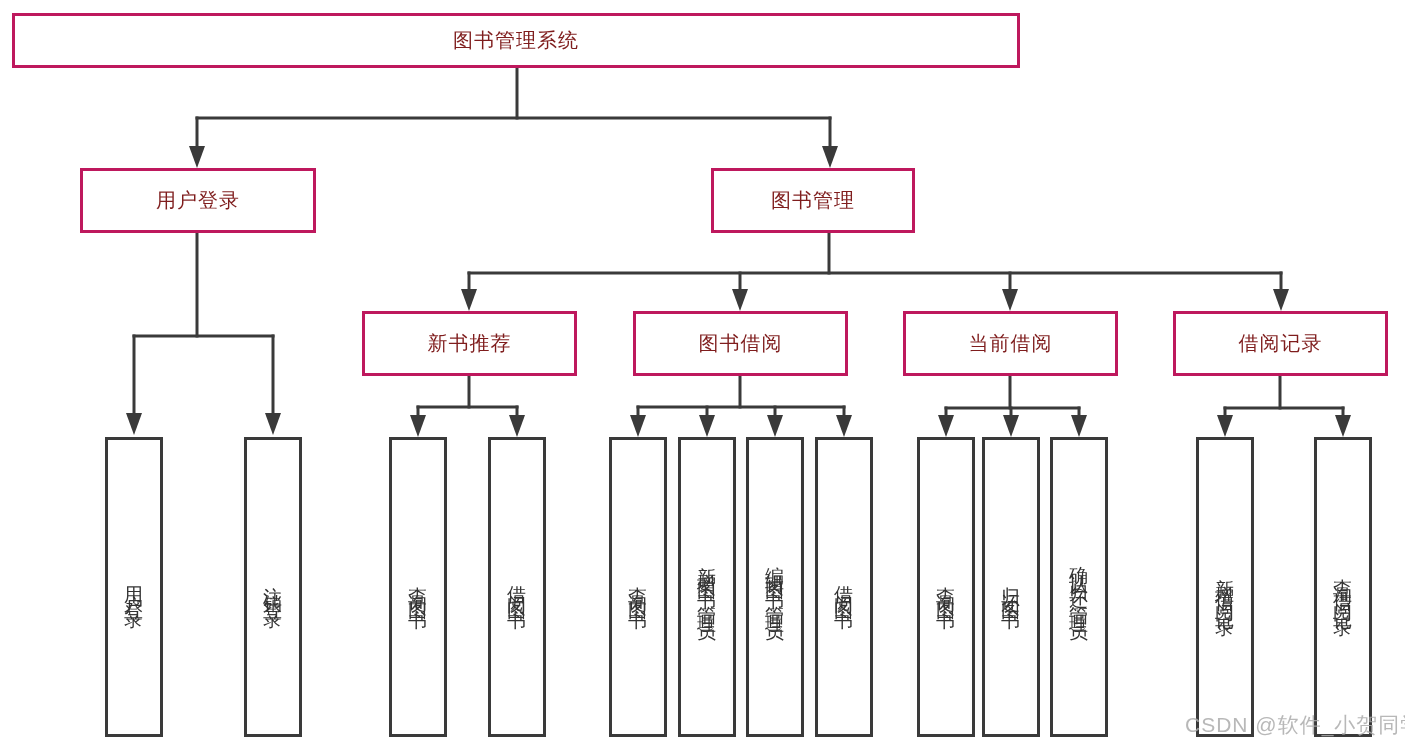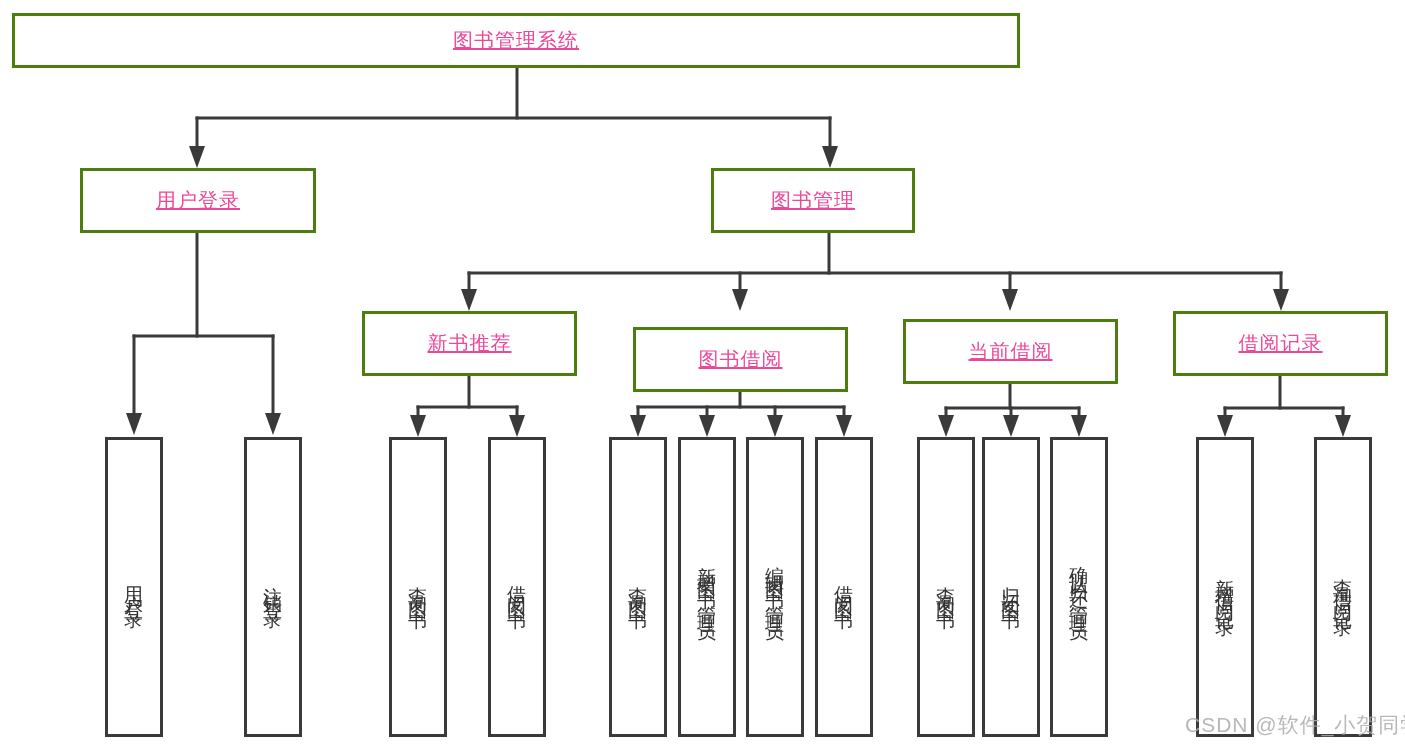--- a/index.html
+++ b/index.html
@@ -3,26 +3,25 @@
 <meta charset="utf-8">
 <style>
   html,body{margin:0;padding:0;background:#ffffff;}
   body{font-family:"Liberation Sans","DejaVu Sans",sans-serif;}
   #canvas{position:relative;width:1405px;height:747px;background:#ffffff;overflow:hidden;}
   #connectors{position:absolute;left:0;top:0;width:1405px;height:747px;}
   .hbox{
     position:absolute;
     box-sizing:border-box;
     background:#ffffff;
-    border:3px solid #4d7c0f;
+    border:3px solid #be185d;
     display:flex;align-items:center;justify-content:center;
-    font-size:20px;color:#ec4899;
+    font-size:20px;color:#7f1d1d;
     letter-spacing:1px;
     white-space:nowrap;
-    text-decoration:underline;
   }
   .vbox{
     position:absolute;
     box-sizing:border-box;
     top:437px;height:300px;width:58px;
     background:#ffffff;
     border:3px solid #3a3a3a;
     display:flex;align-items:center;justify-content:center;
   }
   .vtext{
@@ -124,22 +123,22 @@
       </g>
     </g>
   </svg>
 
   <div class="hbox" style="left:12px;top:13px;width:1008px;height:55px;">图书管理系统</div>
 
   <div class="hbox" style="left:80px;top:168px;width:236px;height:65px;">用户登录</div>
   <div class="hbox" style="left:711px;top:168px;width:204px;height:65px;">图书管理</div>
 
   <div class="hbox" style="left:362px;top:311px;width:215px;height:65px;text-align:center;">新书推荐</div>
-  <div class="hbox" style="left:633px;top:311px;width:215px;height:65px;margin-top:16px;">图书借阅</div>
-  <div class="hbox" style="left:903px;top:311px;width:215px;height:65px;margin-top:8px;">当前借阅</div>
+  <div class="hbox" style="left:633px;top:311px;width:215px;height:65px;">图书借阅</div>
+  <div class="hbox" style="left:903px;top:311px;width:215px;height:65px;">当前借阅</div>
   <div class="hbox" style="left:1173px;top:311px;width:215px;height:65px;">借阅记录</div>
 
   <div class="vbox" style="left:105px;">
     <span class="vtext">用户登录</span>
   </div>
   <div class="vbox" style="left:244px;">
     <span class="vtext">注销登录</span>
   </div>
 
   <div class="vbox" style="left:389px;">

